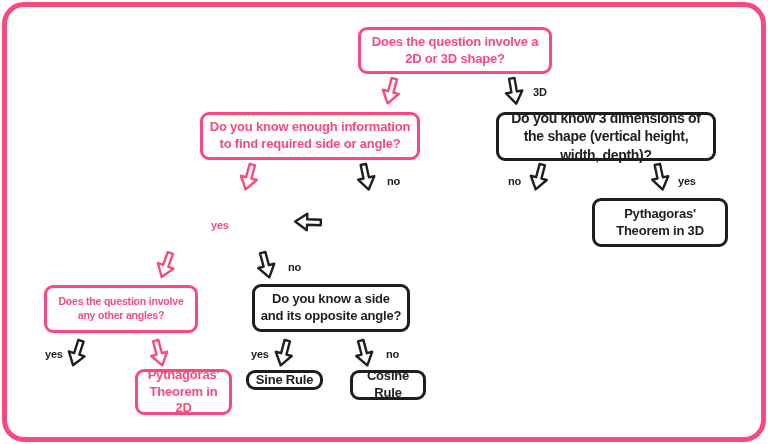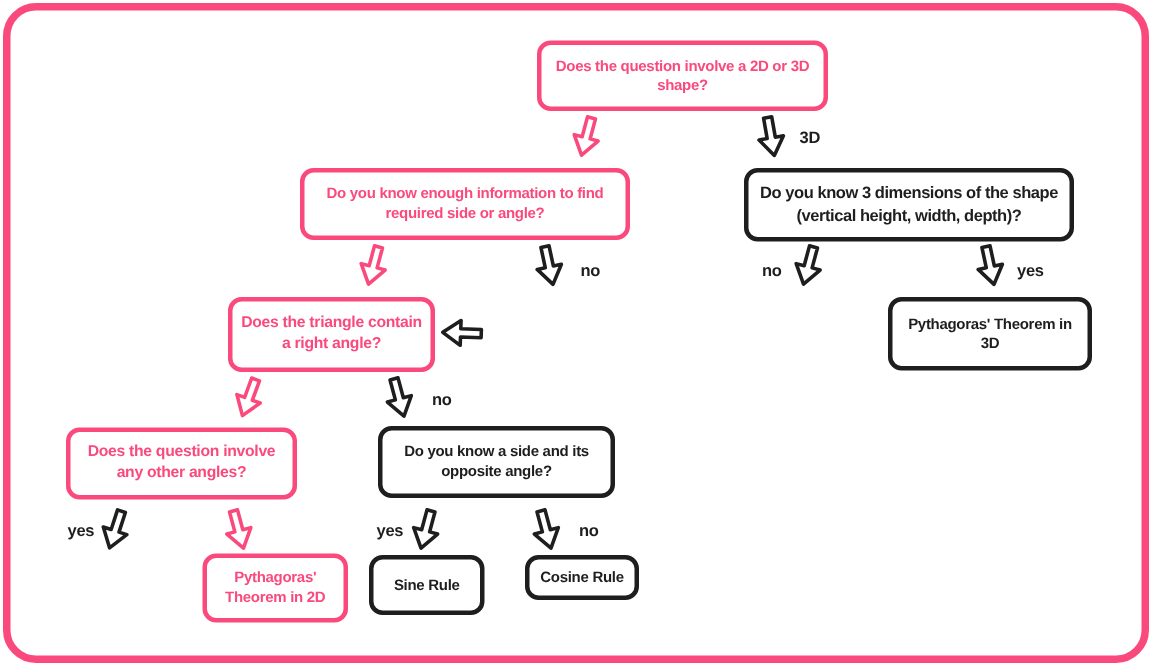--- a/index.html
+++ b/index.html
@@ -9,26 +9,26 @@
     font-family:"Liberation Sans", sans-serif; overflow:hidden;
   }
   .frame {
     position:absolute; inset:2px; border:5px solid var(--pink);
     border-radius:22px; pointer-events:none;
   }
   .box {
     position:absolute; box-sizing:border-box; border:3px solid;
     border-radius:9px; background:var(--bg);
     display:flex; align-items:center; justify-content:center;
-    text-align:center; font-weight:bold; font-size:10px; line-height:1.3;
+    text-align:center; font-weight:bold; font-size:13px; line-height:1.3;
     letter-spacing:-0.2px; padding:2px 5px;
   }
   .box.pink { border-color:var(--pink); color:var(--pink); }
   .box.black { border-color:var(--ink); color:var(--ink); }
-  .f10 { font-size:11px; letter-spacing:-0.3px; }
+  .f10 { font-size:14px; letter-spacing:-0.3px; }
   .f105 { font-size:10.5px; }
   .elabel {
     position:absolute; font-weight:bold; font-size:11px; letter-spacing:-0.2px;
   }
   .elabel.pink { color:var(--pink);margin-top:44px; }
   .elabel.black { color:var(--ink); }
   .arrow { position:absolute; width:22px; height:30px; }
   .arrow.pink { color:var(--pink); }
   .arrow.black { color:var(--ink); }
   .arrow svg { display:block; width:100%; height:100%; overflow:visible; }
@@ -85,23 +85,20 @@
         <path d="M9 2 H15 V17 H21 L12 30 L3 17 H9 Z"></path>
       </svg>
   </div>
   <div class="arrow black" style="left:649px; top:162px; transform:rotate(-12deg);">
     <svg viewBox="0 0 24 32">
         <path d="M9 2 H15 V17 H21 L12 30 L3 17 H9 Z"></path>
       </svg>
   </div>
   <span class="elabel black" style="left:678px; top:175px;">yes</span>
 
-  <div class="box pink f105" style="left:152px; top:198px; width:138px; height:50px;">
-    <span>Does the triangle contain a right angle?</span>
-  </div>
   <div class="arrow black" style="left:297px; top:207px; transform:rotate(92deg);">
     <svg viewBox="0 0 24 32">
         <path d="M9 2 H15 V17 H21 L12 30 L3 17 H9 Z"></path>
       </svg>
   </div>
   <div class="box black" style="left:592px; top:198px; width:136px; height:49px;">
     <span>Pythagoras' Theorem in 3D</span>
   </div>
 
   <span class="elabel pink" style="left:132px; top:261px;">yes</span>
@@ -146,19 +143,19 @@
   <div class="arrow black" style="left:353px; top:338px; transform:rotate(-15deg);">
     <svg viewBox="0 0 24 32">
         <path d="M9 2 H15 V17 H21 L12 30 L3 17 H9 Z"></path>
       </svg>
   </div>
   <span class="elabel black" style="left:386px; top:348px;">no</span>
 
   <div class="box pink" style="left:135px; top:369px; width:97px; height:46px;">
     <span>Pythagoras' Theorem in 2D</span>
   </div>
-  <div class="box black" style="left:246px; top:370px; width:77px; height:40px;">
+  <div class="box black" style="left:246px; top:370px; width:77px; height:20px;">
     <span>Sine Rule</span>
   </div>
   <div class="box black" style="left:350px; top:370px; width:76px; height:30px;">
     <span>Cosine Rule</span>
   </div>
 </div>
 
 </body></html>

